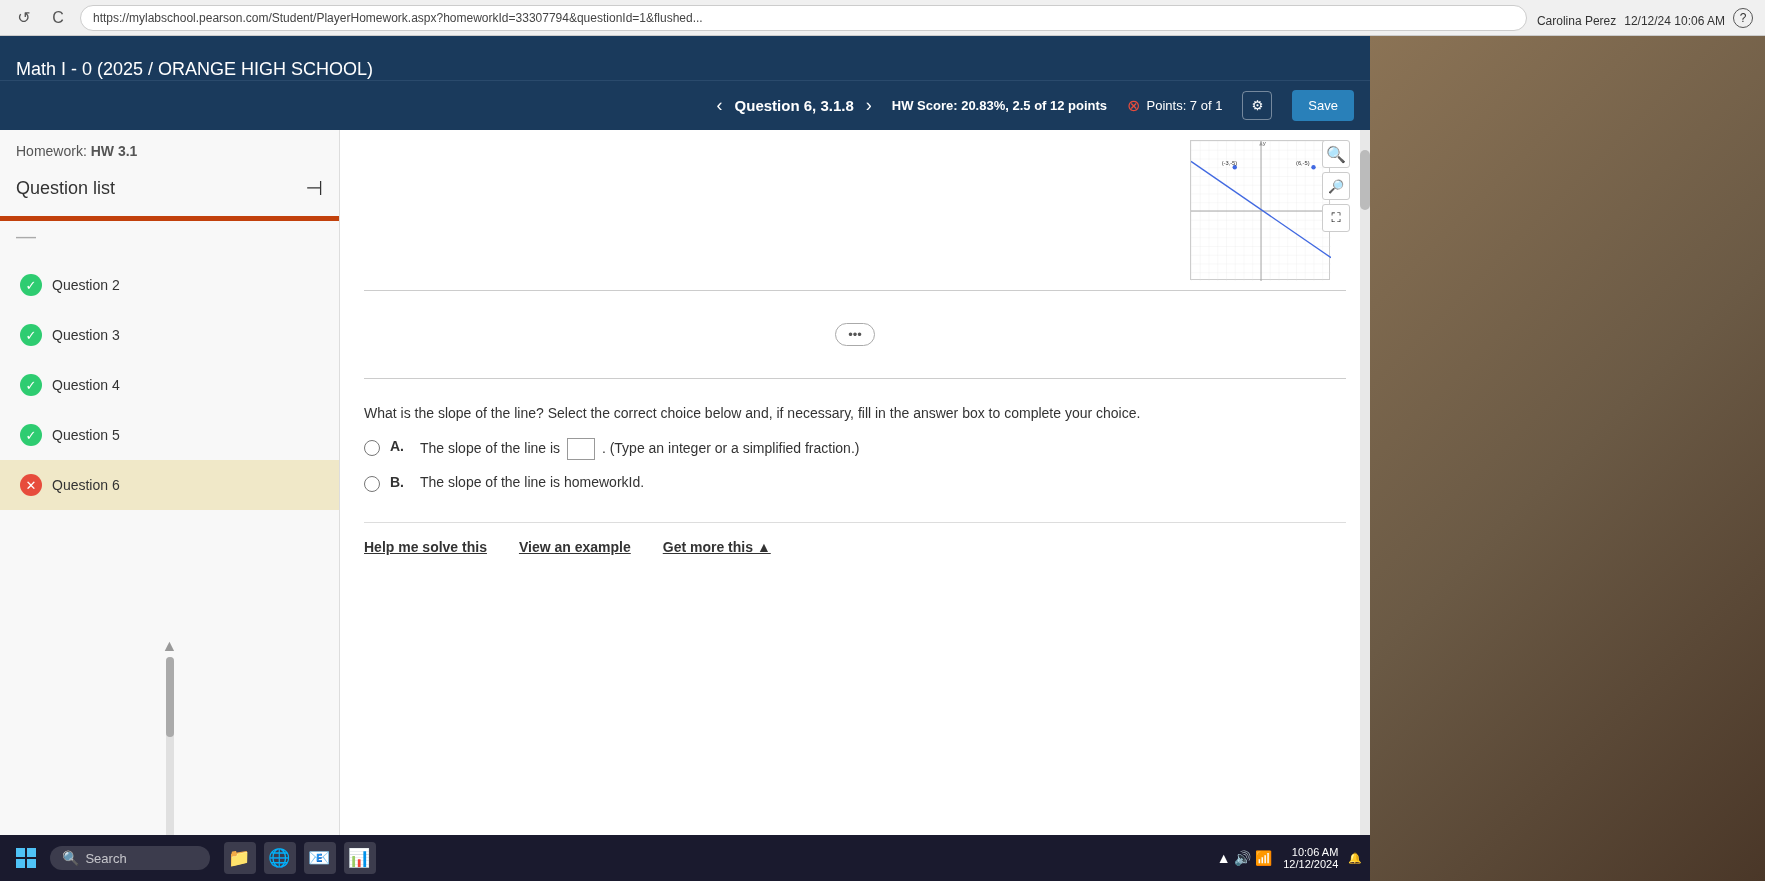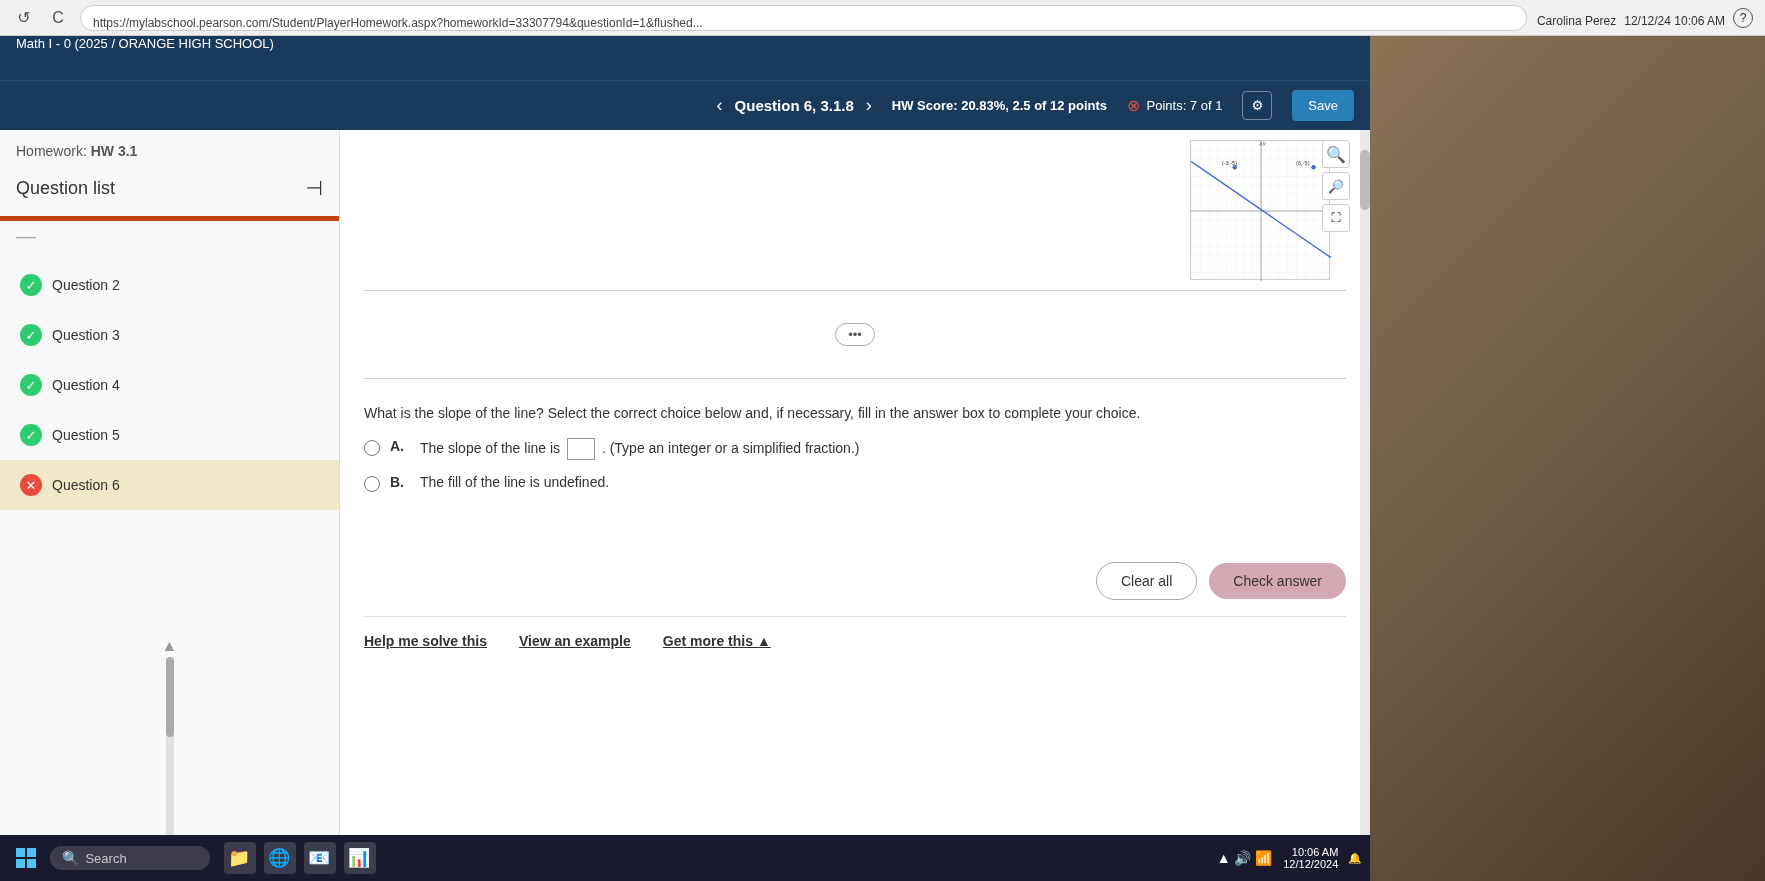--- a/index.html
+++ b/index.html
@@ -23,44 +23,44 @@
     }
     .browser-url-bar {
       flex: 1;
       height: 26px;
       border: 1px solid #ccc;
       border-radius: 13px;
       background: white;
       padding: 0 12px;
       font-size: 13px;
       color: #333;
-      display: flex; align-items: flex-end;
+      display: flex; align-items: center;
     }
     .browser-url-text { font-size: 12px; color: #444; }
     .browser-right { margin-left: auto; display: flex; align-items: flex-end; gap: 8px; font-size: 12px; color: #333; }
 
     
     .app-container {
       width: 1370px;
       height: 845px;
       background: white;
       position: relative;
       display: flex;
       flex-direction: column;
     }
 
     
     .top-bar {
       background: #1a3a5c;
       height: 44px;
       display: flex;
-      align-items: flex-start;
+      align-items: flex-end;
       padding: 0 16px;
       color: white;
-      font-size: 13px;
+      font-size: 18px;
       flex-shrink: 0;
     }
 
     
     .score-bar {
       background: #1a3a5c;
       height: 50px;
       display: flex;
       align-items: center;
       justify-content: flex-end;
@@ -500,28 +500,24 @@
           <span>
             <span>The slope of the line is</span>
             <span class="answer-box">&nbsp;</span>
             <span>. (Type an integer or a simplified fraction.)</span>
           </span>
         </div>
 
         <div class="radio-option">
           <input type="radio" class="radio-input" name="slope-answer" style="">
           <span class="option-letter">B.</span>
-          <span>The fill of the line is undefined.</span>
-        </div>
-      </div>
-
-      <div class="bottom-actions">
-        <button class="clear-all-btn">Clear all</button>
-        <button class="check-answer-btn">Check answer</button>
-      </div>
+          <span>The slope of the line is homeworkId.</span>
+        </div>
+      </div>
+
 
       <div class="footer-links">
         <span class="footer-link">Help me solve this</span>
         <span class="footer-link">View an example</span>
         <span class="footer-link">Get more this ▲</span>
       </div>
 
       <div class="right-scrollbar">
         <div class="right-scrollbar-thumb"></div>
       </div>

